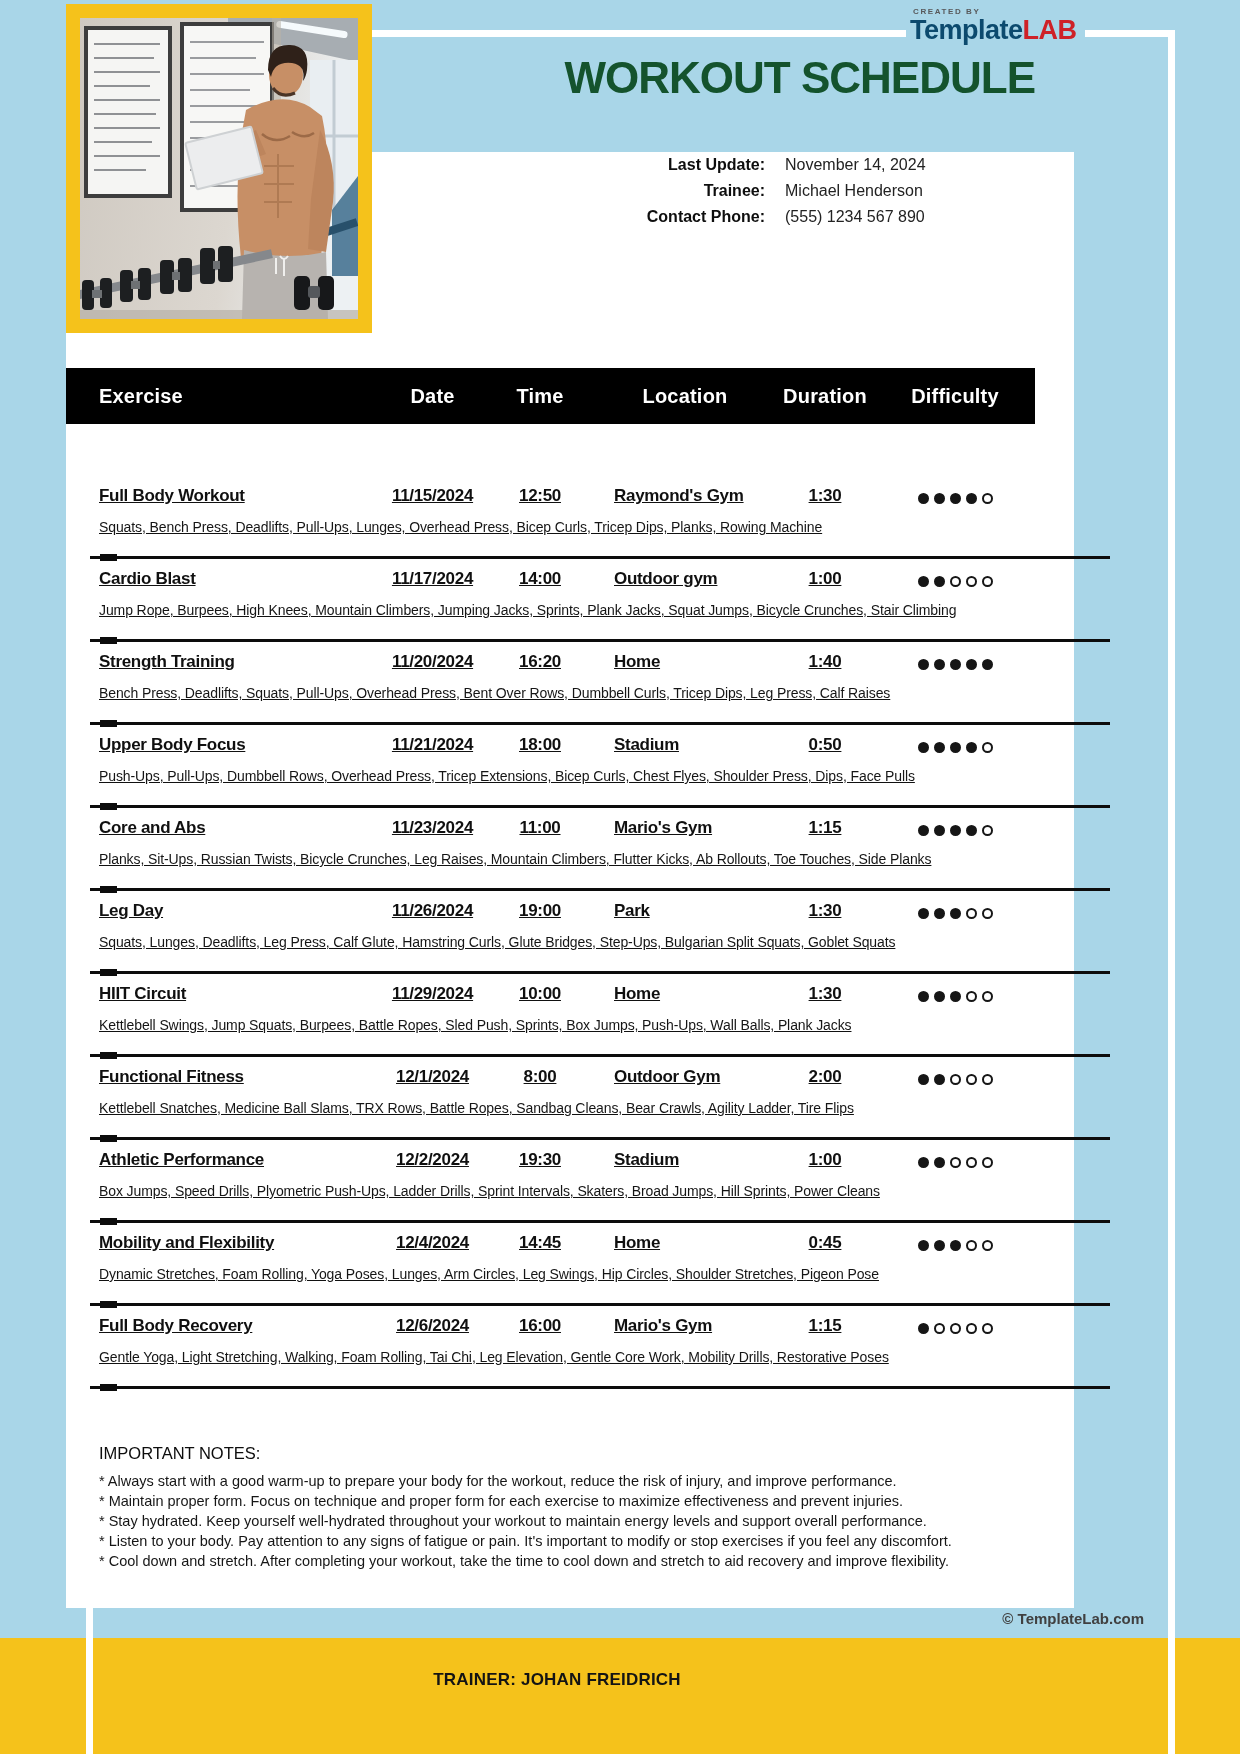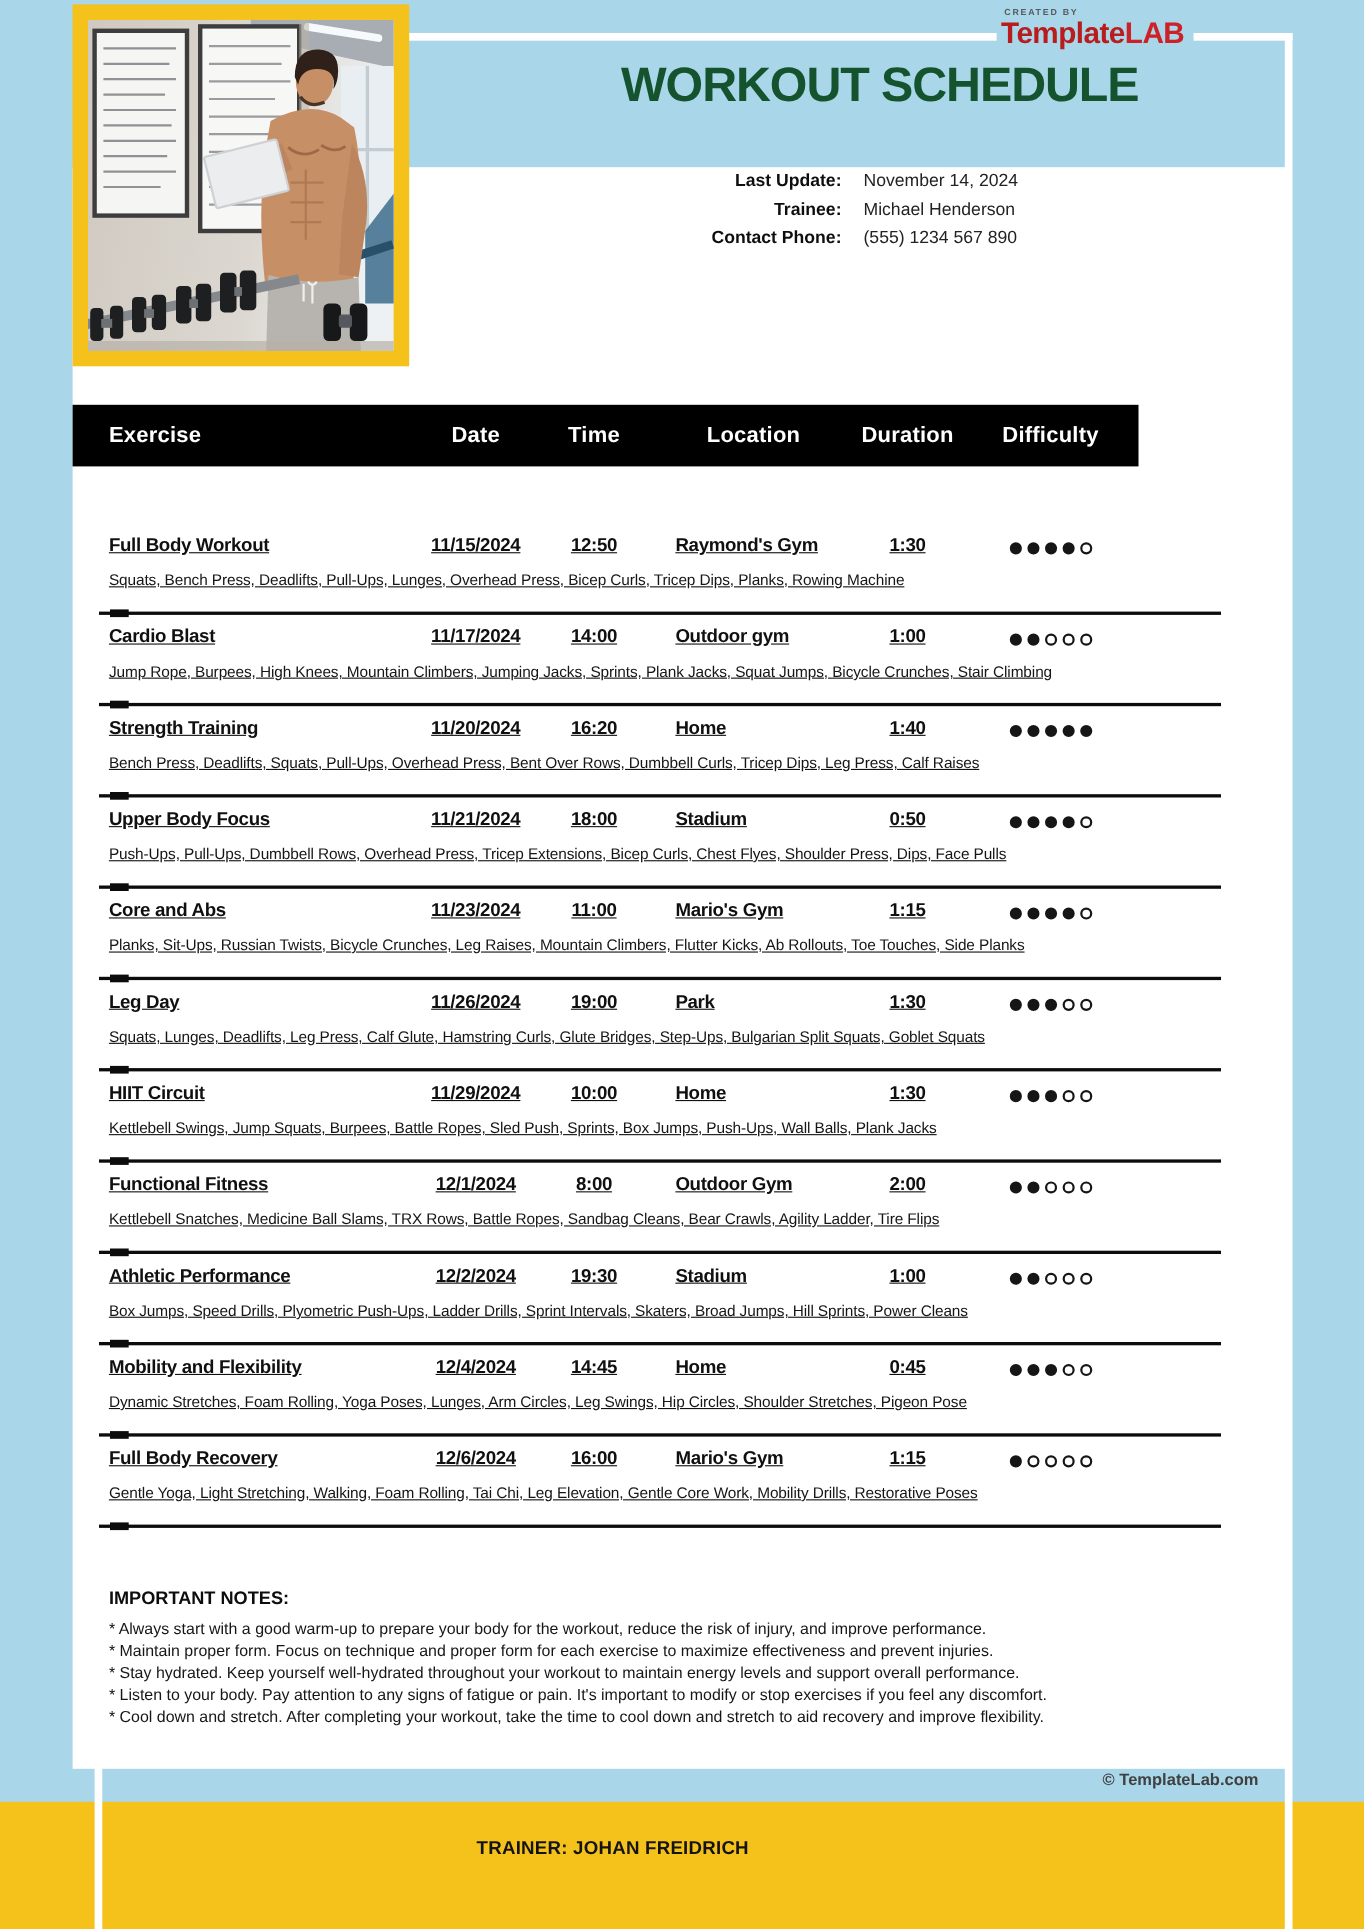--- a/index.html
+++ b/index.html
@@ -7,33 +7,33 @@
   .page{position:relative;width:1240px;height:1754px;background:#A9D6E8;overflow:hidden;}
 
   
   .frame{position:absolute;left:86px;top:30px;width:1089px;height:1724px;box-sizing:border-box;
          border-left:7px solid #fff;border-top:7px solid #fff;border-right:7px solid #fff;z-index:1;}
 
   
   .logo-box{position:absolute;top:6px;left:906px;z-index:5;background:#A9D6E8;padding:2px 8px 2px 4px;line-height:1;}
   .created-by{font-size:8px;font-weight:bold;letter-spacing:1.6px;color:#58595B;margin:0 0 1px 3px;}
   .brand{font-size:27px;font-weight:bold;letter-spacing:-0.5px;white-space:nowrap;}
-  .brand .t{color:#b91c1c;} .brand .l{color:#CE2127;}
+  .brand .t{color:#0c4a6e;} .brand .l{color:#CE2127;}
 
   
   .title{position:absolute;top:53px;left:435px;width:600px;text-align:right;z-index:3;
          font-size:44px;font-weight:bold;letter-spacing:-1px;color:#14532d;}
 
   
   .photo-frame{position:absolute;left:66px;top:4px;width:306px;height:329px;background:#F5C21B;
                padding:14px;box-sizing:border-box;z-index:4;}
   .photo-frame svg{display:block;}
 
   
-  .content{position:absolute;left:66px;top:152px;width:1108px;height:1456px;background:#fff;z-index:2;}
+  .content{position:absolute;left:66px;top:152px;width:1008px;height:1456px;background:#fff;z-index:2;}
 
   
   .info{position:absolute;top:2px;left:480px;display:grid;grid-template-columns:219px 250px;
         column-gap:20px;row-gap:5px;font-size:16px;line-height:21px;}
   .info .lbl{font-weight:bold;text-align:right;color:#0e0e0e;}
   .info .val{text-align:left;color:#222;}
 
   
   .table{position:absolute;left:0;top:216px;width:1050px;}
   .thead{width:969px;height:56px;background:#000;color:#fff;display:grid;
@@ -48,21 +48,21 @@
   .cell-c{text-align:center;}
   .cell-name{padding-left:9px;}
   .cell-loc{text-align:left;padding-left:24px;}
   .dots{display:flex;gap:5px;justify-content:center;align-items:center;padding-top:4px;}
   .dot{width:11px;height:11px;border-radius:50%;border:2px solid #161616;box-sizing:border-box;background:#fff;}
   .dot.filled{background:#161616;}
   .row-details{font-size:14px;letter-spacing:-0.1px;color:#151515;padding-left:9px;margin-top:13px;white-space:nowrap;}
 
   
   .notes{position:absolute;left:33px;top:1292px;width:960px;}
-  .notes-title{font-size:16.5px;font-weight:bold;color:#0d0d0d;margin-bottom:8px;}
+  .notes-title{font-size:16.5px;font-weight:normal;color:#0d0d0d;margin-bottom:8px;}
   .note-item{font-size:14.5px;line-height:20px;color:#161616;}
 
   
   .site-link{position:absolute;top:1610px;right:96px;z-index:4;font-size:15px;font-weight:bold;
              color:#404040;cursor:pointer;}
   .footer-band{position:absolute;left:0;top:1638px;width:1240px;height:120px;background:#F5C21B;z-index:0;}
   .footer-inner{width:1114px;text-align:center;padding-top:32px;color:#141414;}
   .trainer{font-size:17px;font-weight:bold;letter-spacing:0.2px;}
   .address{margin-top:13px;font-size:17px;}
 </style>

